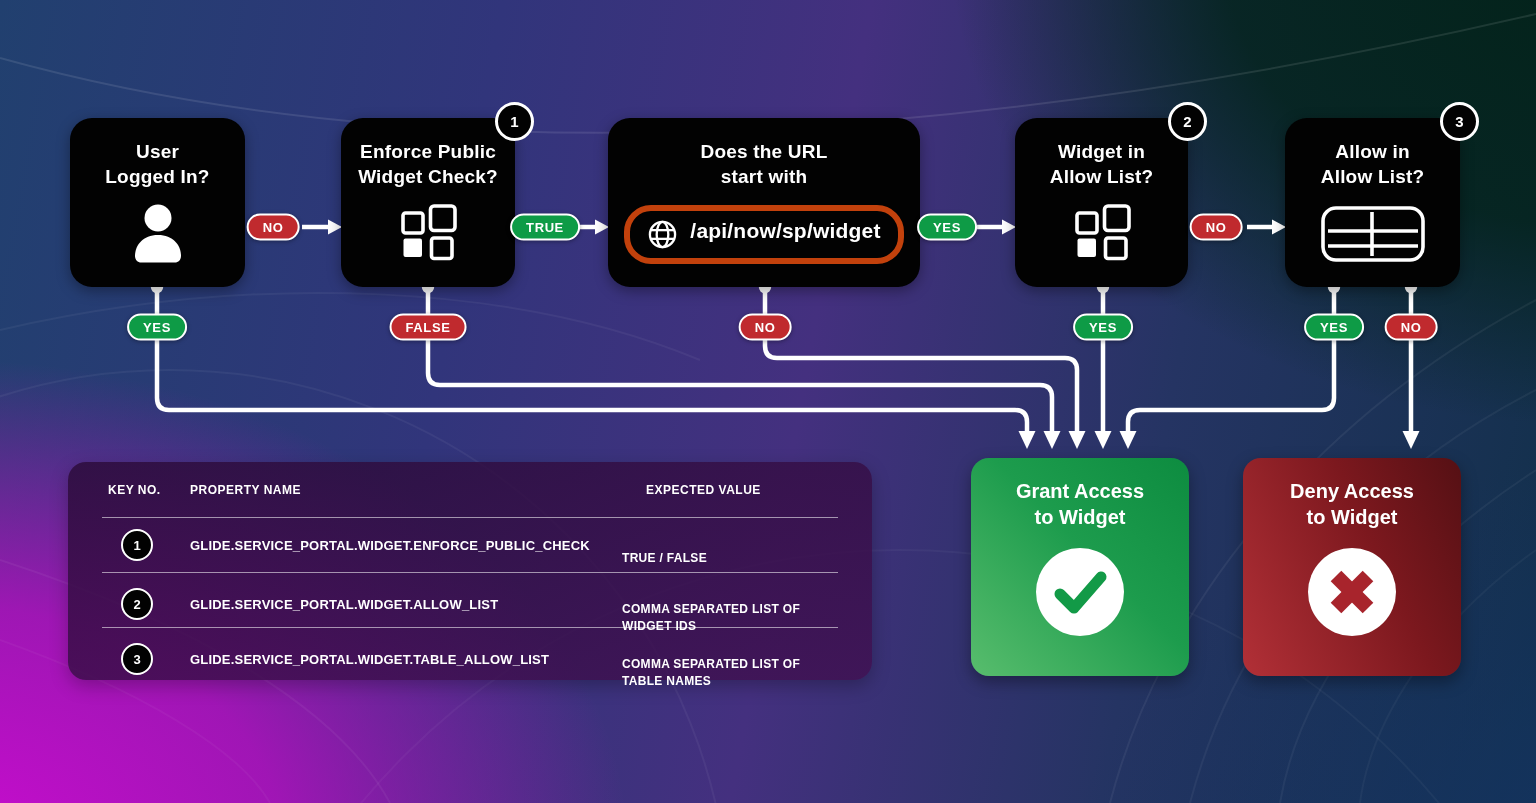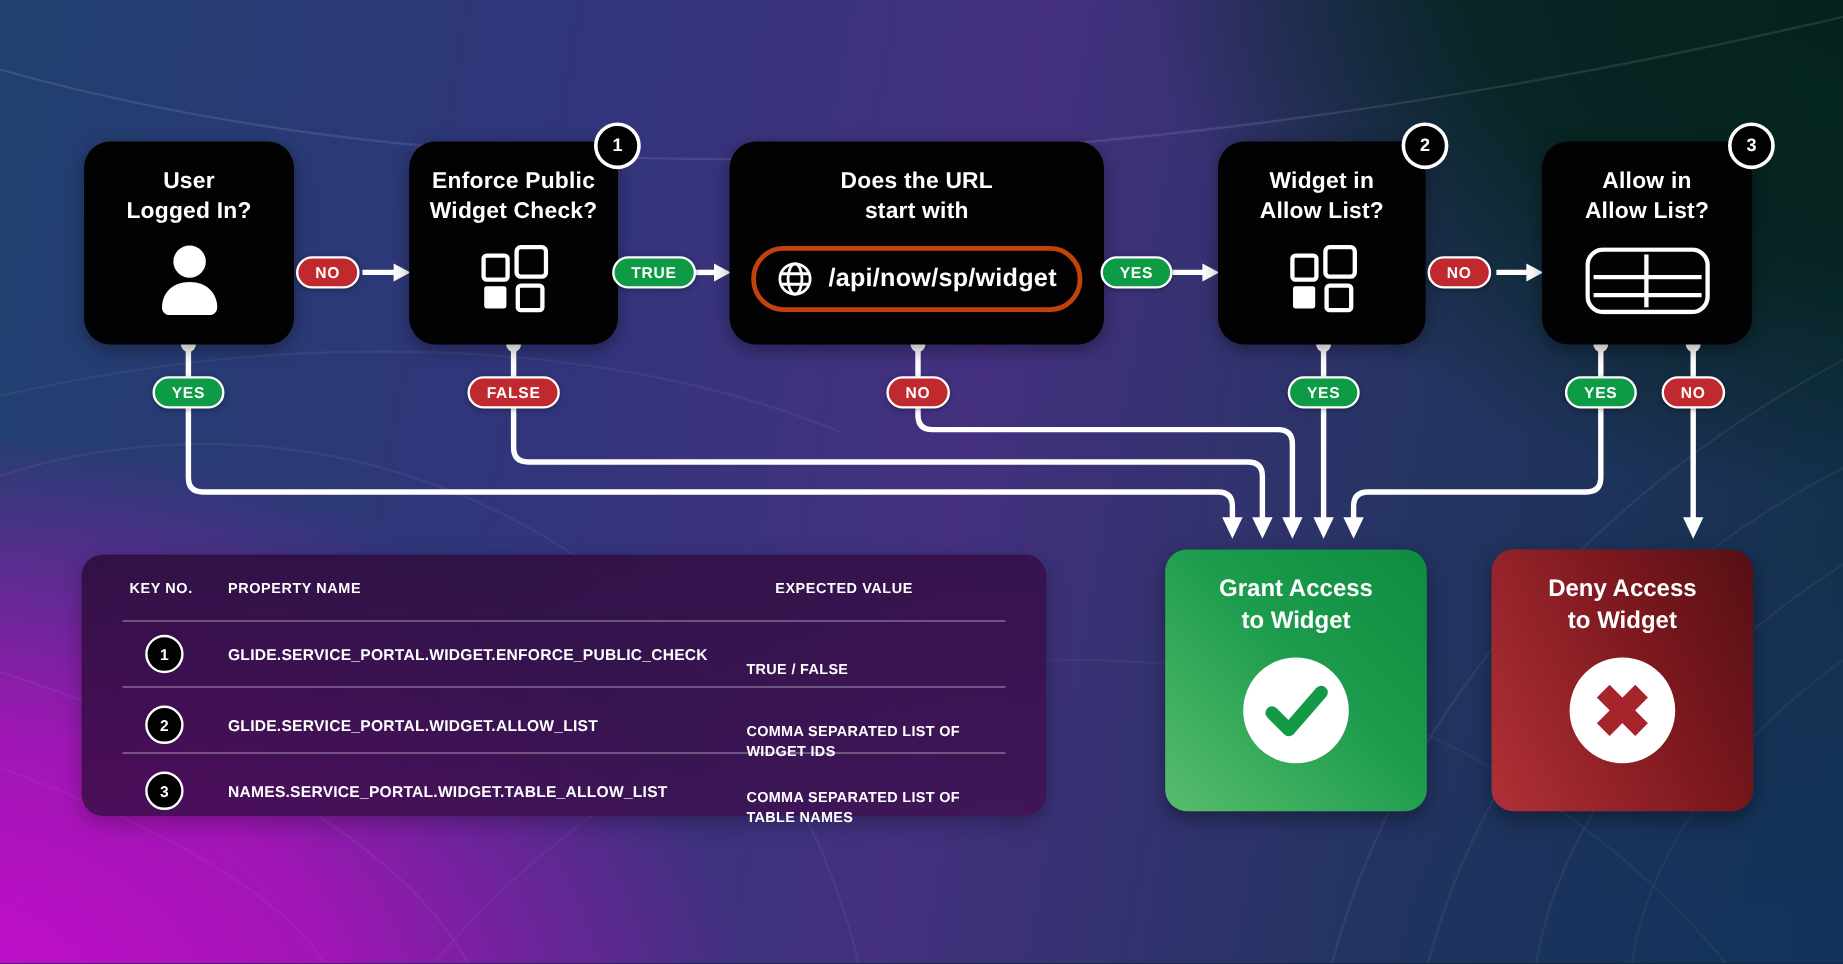--- a/index.html
+++ b/index.html
@@ -14,22 +14,22 @@
   }
   svg.layer{position:absolute;left:0;top:0;}
   
   .node{position:absolute;top:118px;height:169px;background:#020202;border-radius:22px;
         text-align:center;box-shadow:0 4px 14px rgba(0,0,0,0.35);}
   .node-title{margin-top:21px;font-size:19px;font-weight:bold;line-height:1.33;letter-spacing:0.2px;}
   .node-icon{margin-top:14px;}
   .badge{position:absolute;top:-16px;right:-19px;width:33px;height:33px;border-radius:50%;
          background:#020202;border:3px solid #fff;display:flex;align-items:center;justify-content:center;
          font-size:15px;font-weight:bold;}
-  .url-pill{display:inline-flex;align-items:center;gap:12px;margin-top:15px;
-            border:4px solid #c2410c;border-radius:27px;padding:8px 17px;}
+  .url-pill{display:inline-flex;align-items:flex-start;gap:12px;margin-top:15px;
+            border:6px solid #c2410c;border-radius:27px;padding:8px 17px;}
   .url-text{font-size:21px;font-weight:bold;letter-spacing:0.2px;}
   
   .pill{position:absolute;transform:translate(-50%,-50%);height:23px;padding:0 14px;
         border:2.5px solid #fff;border-radius:15px;display:flex;align-items:center;justify-content:center;
         font-size:13px;font-weight:bold;letter-spacing:0.6px;box-shadow:0 1px 4px rgba(0,0,0,0.35);}
   .pill.green{background:#0e9b46;}
   .pill.red{background:#c02a2e;}
   
   .outcome{position:absolute;top:458px;width:218px;height:218px;border-radius:18px;text-align:center;
            box-shadow:0 6px 16px rgba(0,0,0,0.35);}
@@ -244,18 +244,18 @@
       <div class="c2 prop">GLIDE.SERVICE_PORTAL.WIDGET.ENFORCE_PUBLIC_CHECK</div>
       <div class="expected">TRUE / FALSE</div>
     </div>
     <div class="t-row body">
       <div class="c1"><span class="key-badge">2</span></div>
       <div class="c2 prop">GLIDE.SERVICE_PORTAL.WIDGET.ALLOW_LIST</div>
       <div class="expected">COMMA SEPARATED LIST OF WIDGET IDS</div>
     </div>
     <div class="t-row body">
       <div class="c1"><span class="key-badge">3</span></div>
-      <div class="c2 prop">NAMES.SERVICE_PORTAL.WIDGET.TABLE_ALLOW_LIST</div>
+      <div class="c2 prop">GLIDE.SERVICE_PORTAL.WIDGET.TABLE_ALLOW_LIST</div>
       <div class="expected">COMMA SEPARATED LIST OF TABLE NAMES</div>
     </div>
   </div>
 
 </div>
 
 </body></html>

